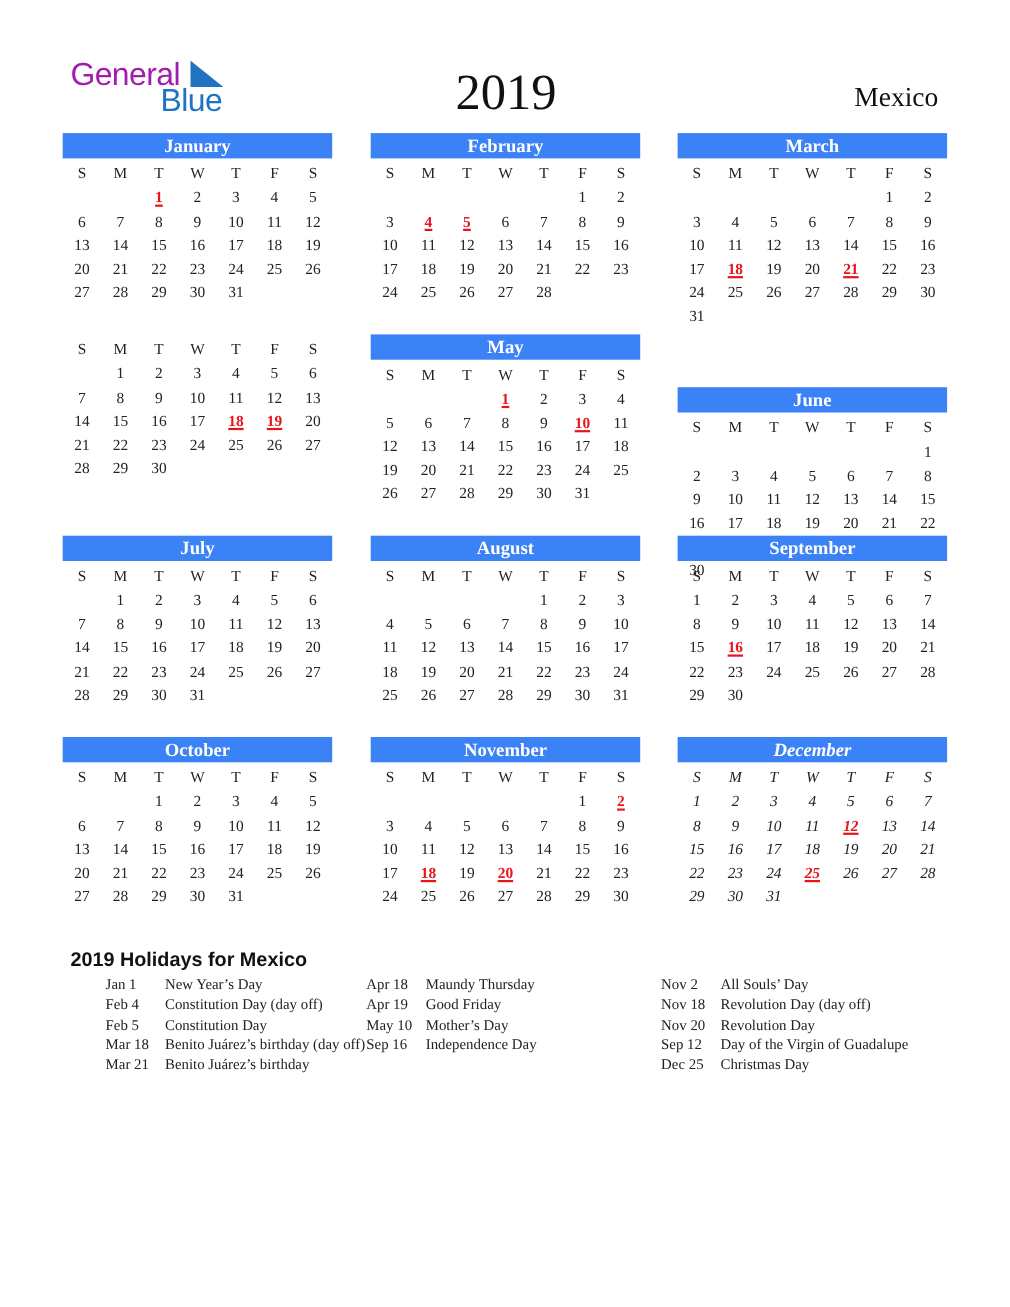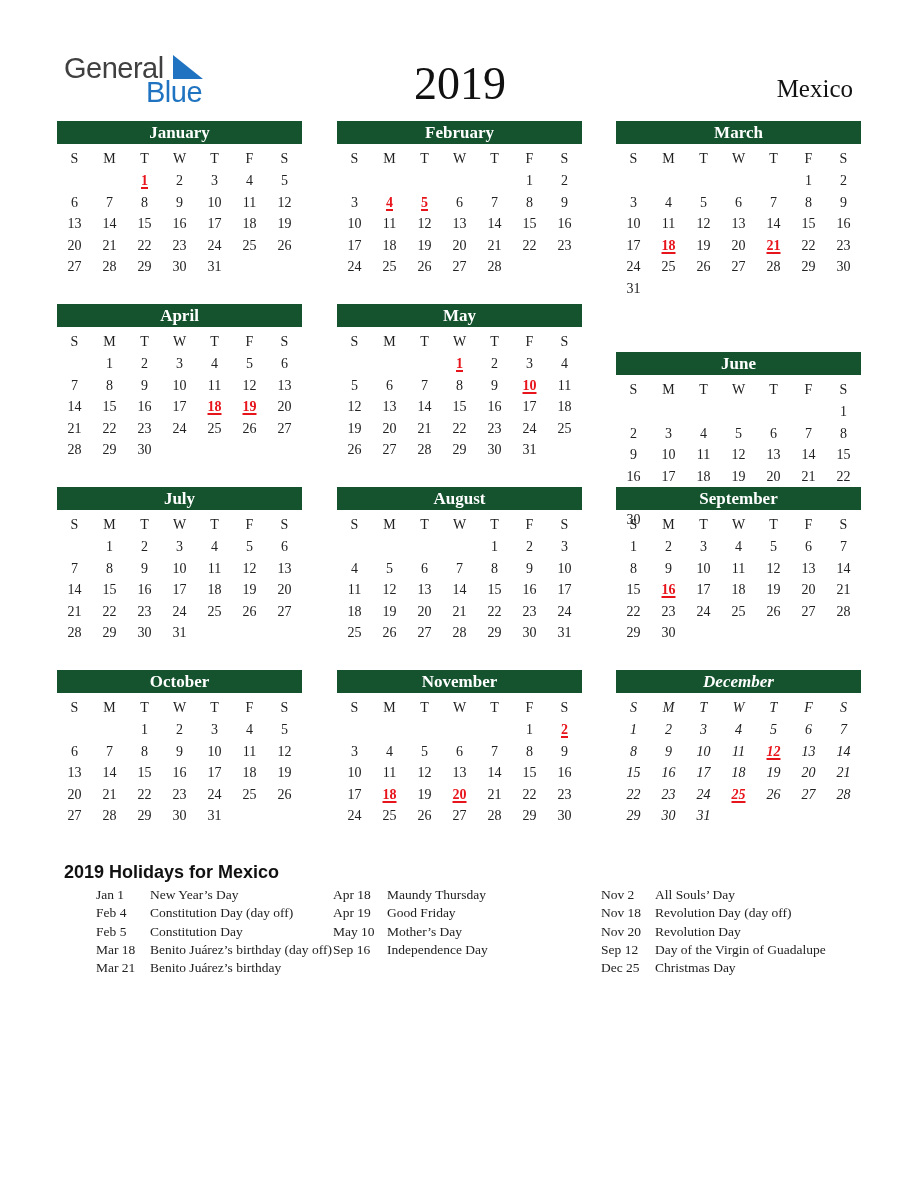--- a/index.html
+++ b/index.html
@@ -1,34 +1,34 @@
 <!DOCTYPE html>
 <html><head>
 <meta charset="utf-8">
 <style>
   html, body { margin: 0; padding: 0; background: #ffffff; }
   body { width: 918px; height: 1188px; position: relative; overflow: hidden;
          font-family: "DejaVu Serif", "Liberation Serif", serif; color: #222; }
 
   .logo { position: absolute; left: 64px; top: 52px; width: 150px; height: 56px; }
   .logo .general { position: absolute; left: 0; top: 0; font-family: "Liberation Sans", sans-serif;
-                   font-size: 29px; color: #404040; letter-spacing: -0.5px; line-height: 32px; }
+                   font-size: 29px; color: #a21caf; letter-spacing: -0.5px; line-height: 32px; }
   .logo .blue { position: absolute; left: 82px; top: 24px; font-family: "Liberation Sans", sans-serif;
                 font-size: 29px; color: #1f73c0; letter-spacing: -0.5px; line-height: 32px; }
   .logo .tri-fix { position: absolute; left: 109px; top: 3px; width: 30px; height: 24px; overflow: hidden; }
   .logo .tri-fix::before { content: ""; position: absolute; left: 0; top: 0; width: 0; height: 0;
        border-bottom: 24px solid #1f73c0; border-right: 30px solid transparent; transform: scaleX(1); }
 
   .year { position: absolute; left: 370px; top: 56px; width: 180px; text-align: center;
           font-family: "Liberation Serif", serif; font-size: 46px; color: #111; line-height: 56px; }
   .country { position: absolute; left: 700px; top: 74px; width: 153px; text-align: right;
              font-family: "Liberation Serif", serif; font-size: 25px; color: #111; line-height: 30px; }
 
   .month { position: absolute; width: 245px; height: 180px; }
-  .month-header { height: 23px; background: #14532d; color: #fff; text-align: center;
+  .month-header { height: 23px; background: #3b82f6; color: #fff; text-align: center;
                   font-family: "Liberation Serif", serif; font-weight: bold; font-size: 17px; line-height: 24px; }
   .weekdays, .week { display: flex; }
   .weekdays { margin-top: 4px; height: 22px; }
   .weekdays span, .week span { width: 35px; text-align: center; font-family: "Liberation Serif", serif; font-size: 14px; }
   .weekdays span { line-height: 22px; color: #222; }
   .week { height: 21.6px; }
   .week span { line-height: 22px; color: #222; }
   .week span.hol { color: #e8141c; font-weight: bold; text-decoration: underline; text-decoration-thickness: 2px; text-underline-offset: 2px; }
   .weekdays span:first-child, .week span:first-child { margin-left: 0px; }
 
@@ -227,21 +227,20 @@
         <span>31</span>
         <span></span>
         <span></span>
         <span></span>
         <span></span>
         <span></span>
         <span></span>
       </div>
     </div>
     <div class="month" style="left: 57px; top: 304px;">
-      <div class="month-header">April</div>
       <div class="weekdays">
         <span>S</span>
         <span>M</span>
         <span>T</span>
         <span>W</span>
         <span>T</span>
         <span>F</span>
         <span>S</span>
       </div>
       <div class="week">

